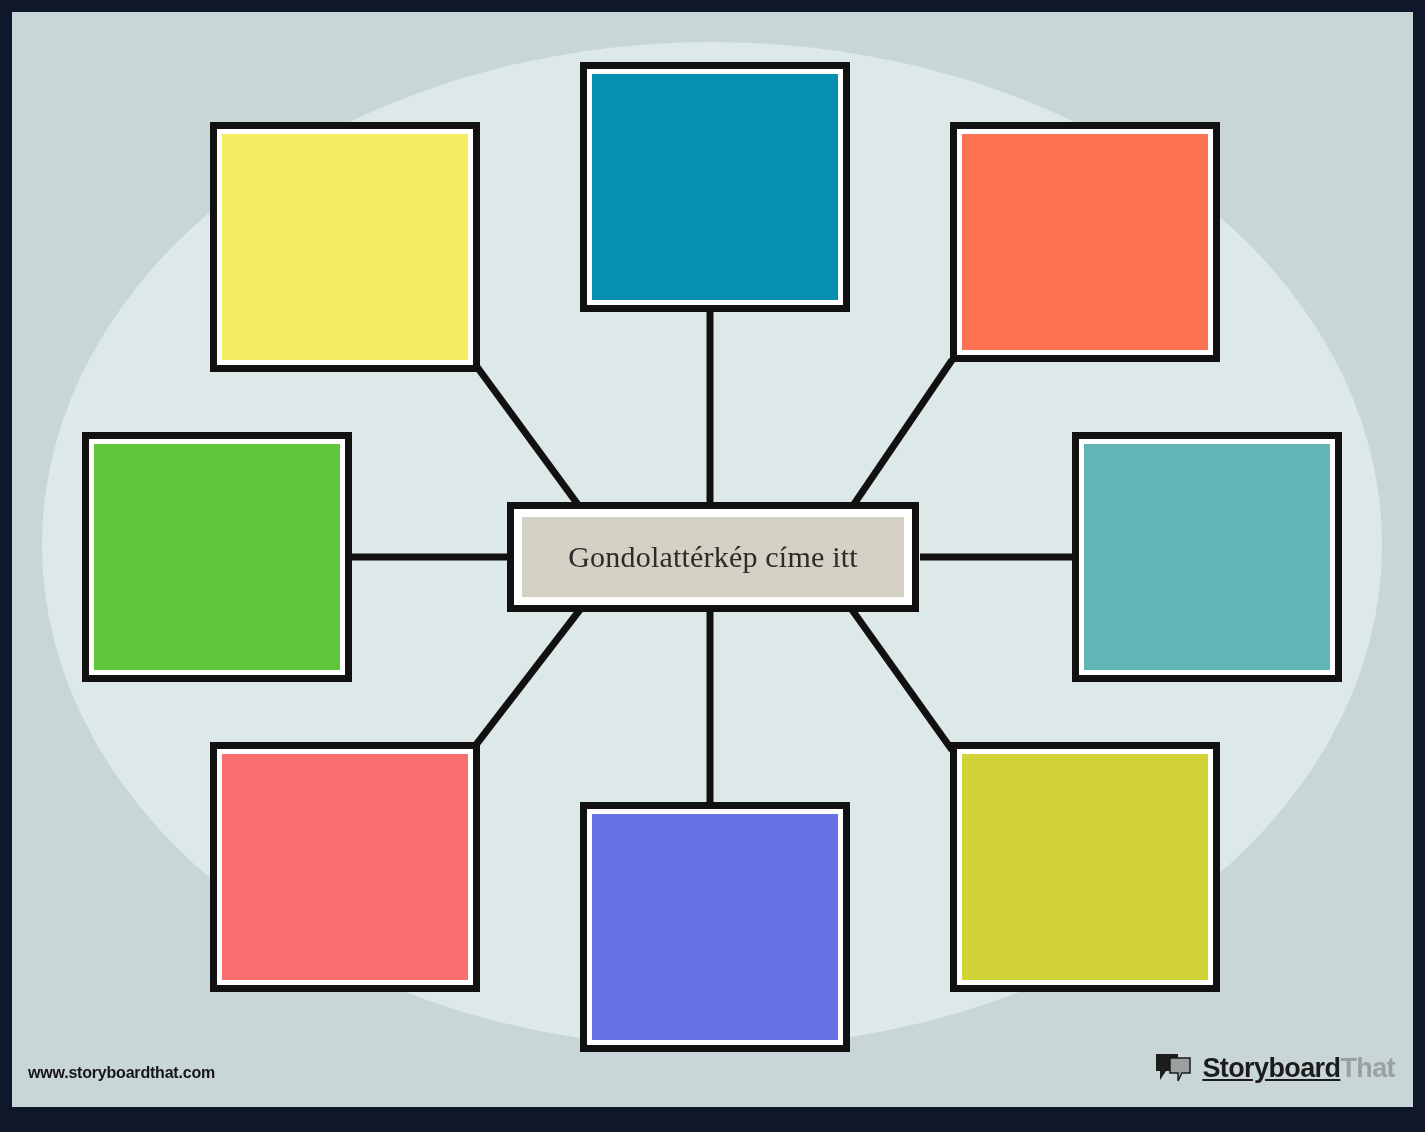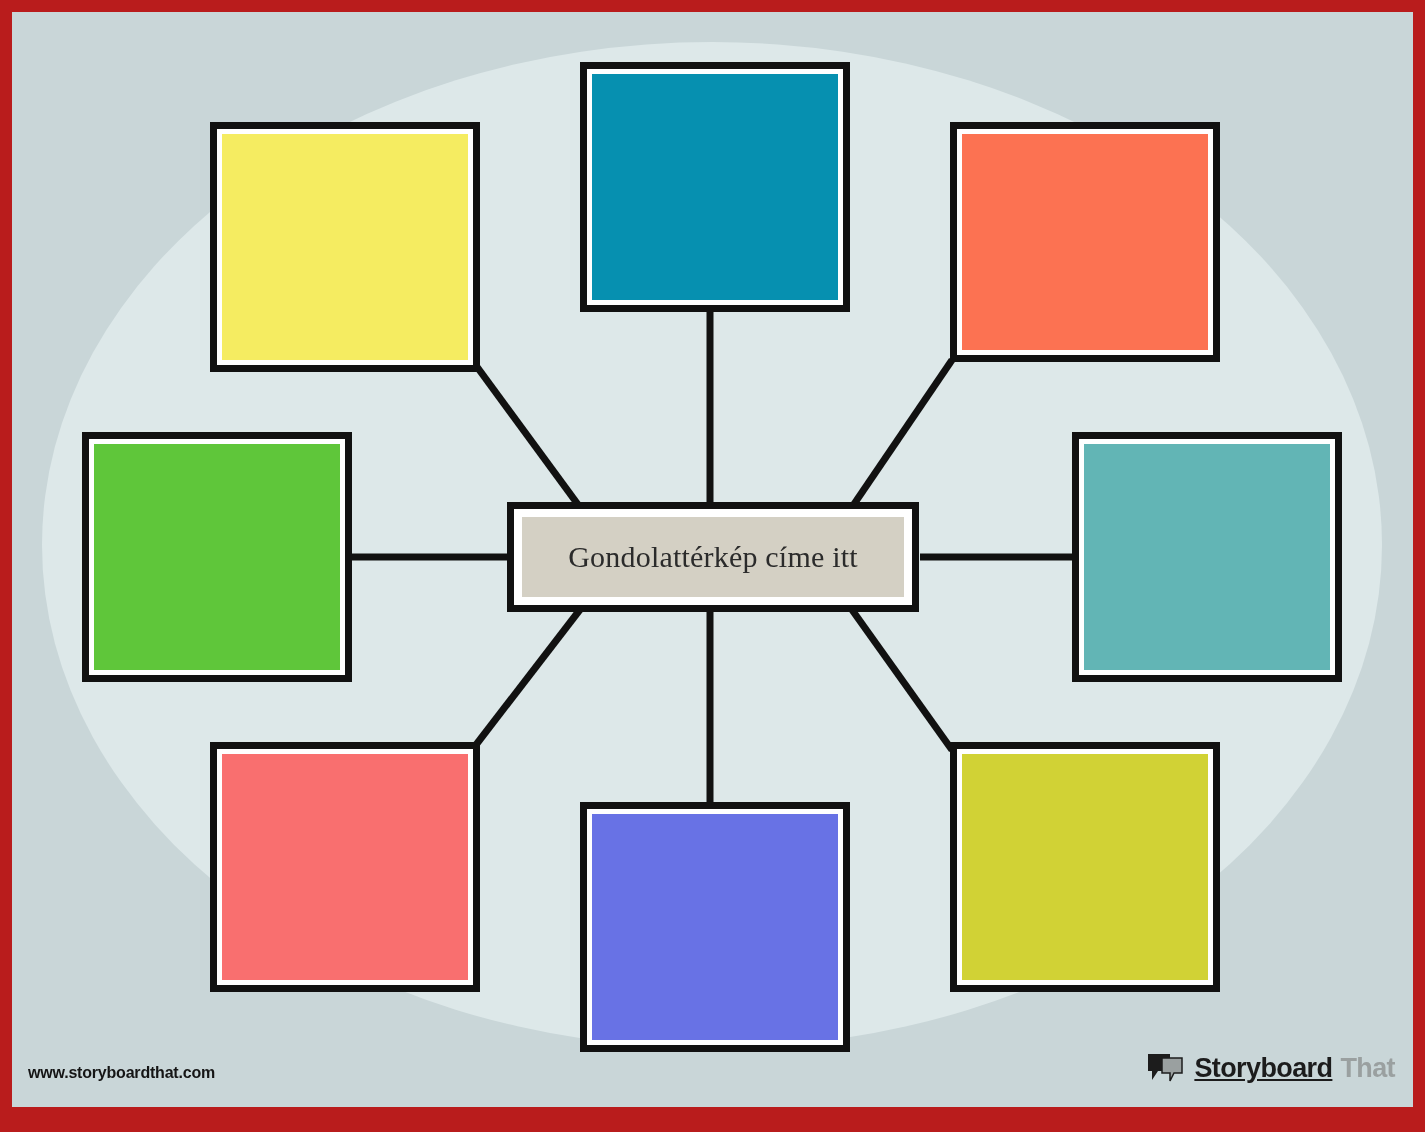--- a/index.html
+++ b/index.html
@@ -107,26 +107,26 @@
     gap: 8px;
   }
   #brand-wordmark {
     font-family: "Liberation Sans", sans-serif;
     font-size: 27px;
     font-weight: bold;
     letter-spacing: -0.6px;
     line-height: 1;
   }
   #brand-wordmark .b1 { color: #1c1c1c; text-decoration: underline; }
-  #brand-wordmark .b2 { color: #9aa0a0; margin-left: 8px; }
+  #brand-wordmark .b2 { color: #9aa0a0; }
 </style>
 </head>
 <body>
 
-<div id="canvas" style="background: #b91c1c; text-align: center;">
+<div id="canvas" style="background: #0f172a; text-align: center;">
 
   <div id="page" style="background: rgb(201, 214, 216);">
 
     <div id="backdrop-ellipse" style="background: rgb(221, 232, 233);"></div>
 
     <svg id="connectors" viewBox="0 0 1401 1095" preserveAspectRatio="none">
       <g stroke="#111111" stroke-width="7" stroke-linecap="butt" fill="none">
 
         <line x1="460" y1="348" x2="570" y2="498" stroke="#111111" stroke-width="7"></line>
 

